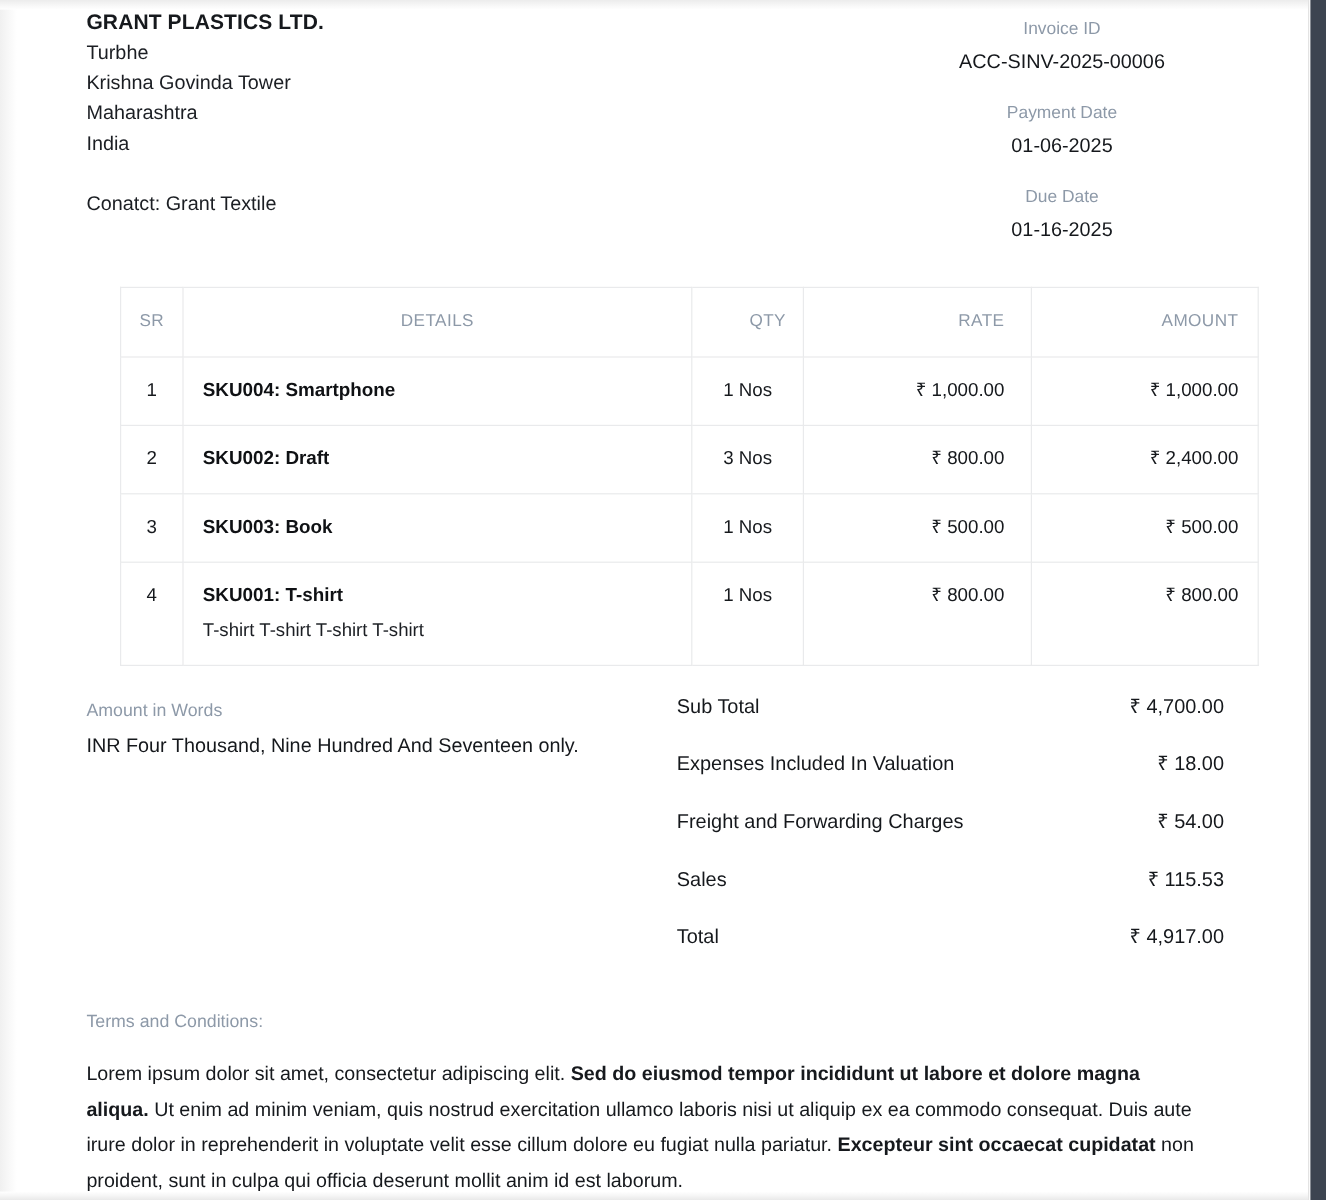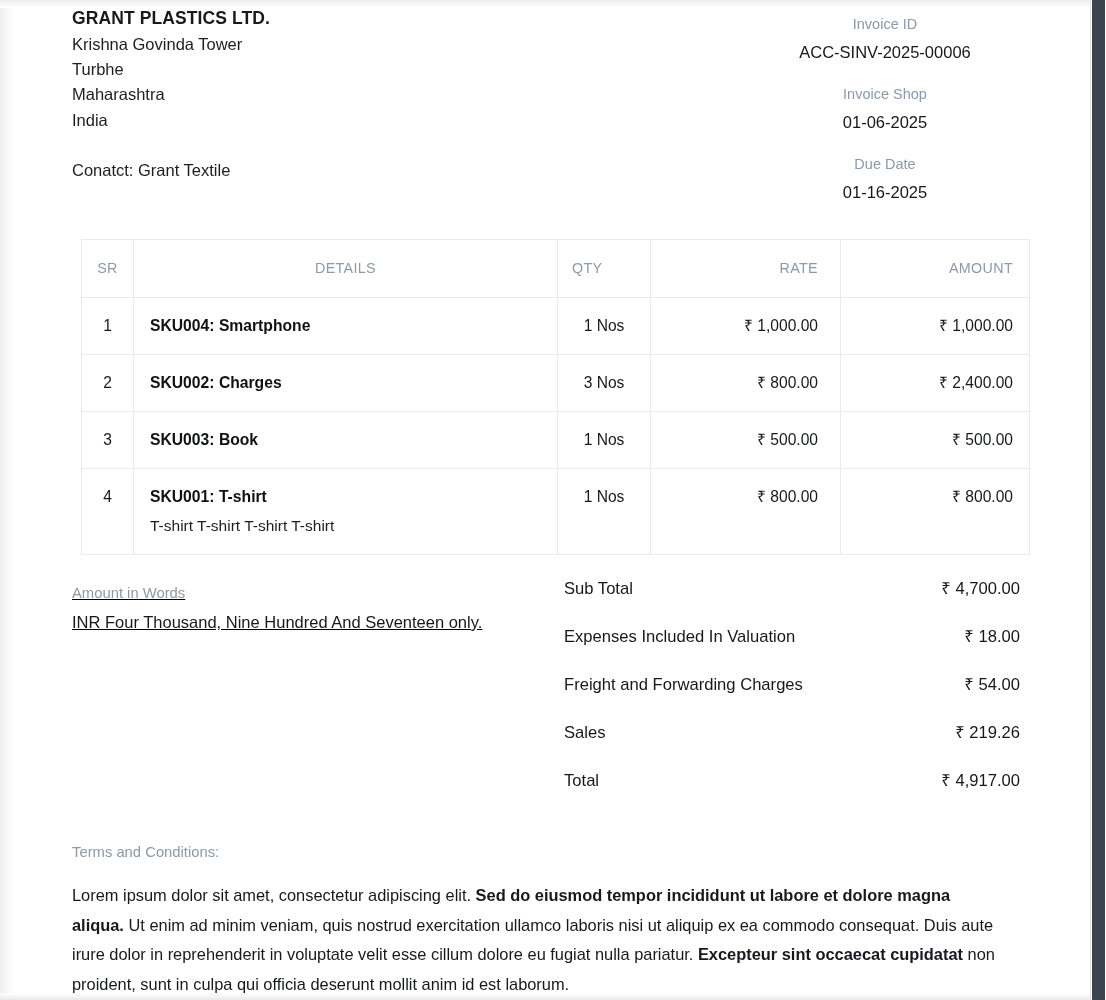--- a/index.html
+++ b/index.html
@@ -114,42 +114,42 @@
     font-weight: 400;
   }
   .meta-value {
     font-size: 16.5px;
     color: #15181c;
     line-height: 22px;
     font-weight: 400;
   }
 
   
-  .items-wrap { padding: 0 70px 0 40px; margin-top: 36px; margin-left: 41px; }
+  .items-wrap { padding: 0 70px 0 100px; margin-top: 36px; }
   table.items {
     width: 948px;
     border-collapse: collapse;
     table-layout: fixed;
   }
   table.items th, table.items td {
     border: 1px solid #e9eaec;
     vertical-align: top;
   }
   table.items thead th {
     font-size: 14.3px;
     font-weight: 400;
     color: #8d99a8;
     letter-spacing: 0.35px;
     padding: 20px 14px 21px 14px;
     height: 58px;
     background: #ffffff;
   }
   .col-sr    { width: 52px;  text-align: center; }
   .col-det   { width: 424px; text-align: center; }
-  .col-qty   { width: 93px;  text-align: left; }
+  .col-qty   { width: 93px;  text-align: right; }
   .col-rate  { width: 190px; text-align: right; padding-right: 22px !important; }
   .col-amt   { width: 189px; text-align: right; padding-right: 16px !important; }
 
   table.items tbody td {
     font-size: 15.6px;
     color: #16191d;
     padding: 17px 14px 17px 14px;
     line-height: 22px;
   }
   td.c-sr   { text-align: center; font-weight: 400; font-size: 15.4px; }
@@ -173,21 +173,21 @@
   }
   tr.tall td { padding-bottom: 42px; }
 
   
   .summary {
     display: flex;
     padding: 0 70px 0 72px;
     margin-top: 22px;
     align-items: flex-start;
   }
-  .summary-left { width: 492px; padding-top: 5px; text-decoration: underline; }
+  .summary-left { width: 492px; padding-top: 5px; }
   .sum-label {
     font-size: 14.8px;
     color: #8d99a8;
     line-height: 22px;
     margin-bottom: 7px;
     font-weight: 400;
   }
   .sum-value {
     font-size: 16.5px;
     color: #15181c;
@@ -236,34 +236,34 @@
 <body>
 
 <div id="viewport">
 
   <div class="sheet">
 
     <div class="header">
 
       <div class="party">
         <div class="party-name">GRANT PLASTICS LTD.</div>
+        <div class="party-line">Turbhe</div>
         <div class="party-line">Krishna Govinda Tower</div>
-        <div class="party-line">Turbhe</div>
         <div class="party-line">Maharashtra</div>
         <div class="party-line">India</div>
         <div class="party-contact">Conatct: Grant Textile</div>
       </div>
 
       <div class="meta">
         <div class="meta-block">
           <div class="meta-label">Invoice ID</div>
           <div class="meta-value">ACC-SINV-2025-00006</div>
         </div>
         <div class="meta-block">
-          <div class="meta-label">Invoice Shop</div>
+          <div class="meta-label">Payment Date</div>
           <div class="meta-value">01-06-2025</div>
         </div>
         <div class="meta-block">
           <div class="meta-label">Due Date</div>
           <div class="meta-value">01-16-2025</div>
         </div>
       </div>
 
     </div>
 
@@ -284,21 +284,21 @@
               <td class="c-det">
                 <div class="item-title">SKU004: Smartphone</div>
               </td>
               <td class="c-qty">1 Nos</td>
               <td class="c-rate">₹ 1,000.00</td>
               <td class="c-amt">₹ 1,000.00</td>
             </tr>
             <tr>
               <td class="c-sr">2</td>
               <td class="c-det">
-                <div class="item-title">SKU002: Charges</div>
+                <div class="item-title">SKU002: Draft</div>
               </td>
               <td class="c-qty">3 Nos</td>
               <td class="c-rate">₹ 800.00</td>
               <td class="c-amt">₹ 2,400.00</td>
             </tr>
             <tr>
               <td class="c-sr">3</td>
               <td class="c-det">
                 <div class="item-title">SKU003: Book</div>
               </td>
@@ -337,21 +337,21 @@
           <div class="total-row">
             <span class="tr-label">Expenses Included In Valuation</span>
             <span class="tr-value">₹ 18.00</span>
           </div>
           <div class="total-row">
             <span class="tr-label">Freight and Forwarding Charges</span>
             <span class="tr-value">₹ 54.00</span>
           </div>
           <div class="total-row">
             <span class="tr-label">Sales</span>
-            <span class="tr-value">₹ 219.26</span>
+            <span class="tr-value">₹ 115.53</span>
           </div>
           <div class="total-row">
             <span class="tr-label">Total</span>
             <span class="tr-value">₹ 4,917.00</span>
           </div>
         </div>
 
     </div>
 
     <div class="terms">

